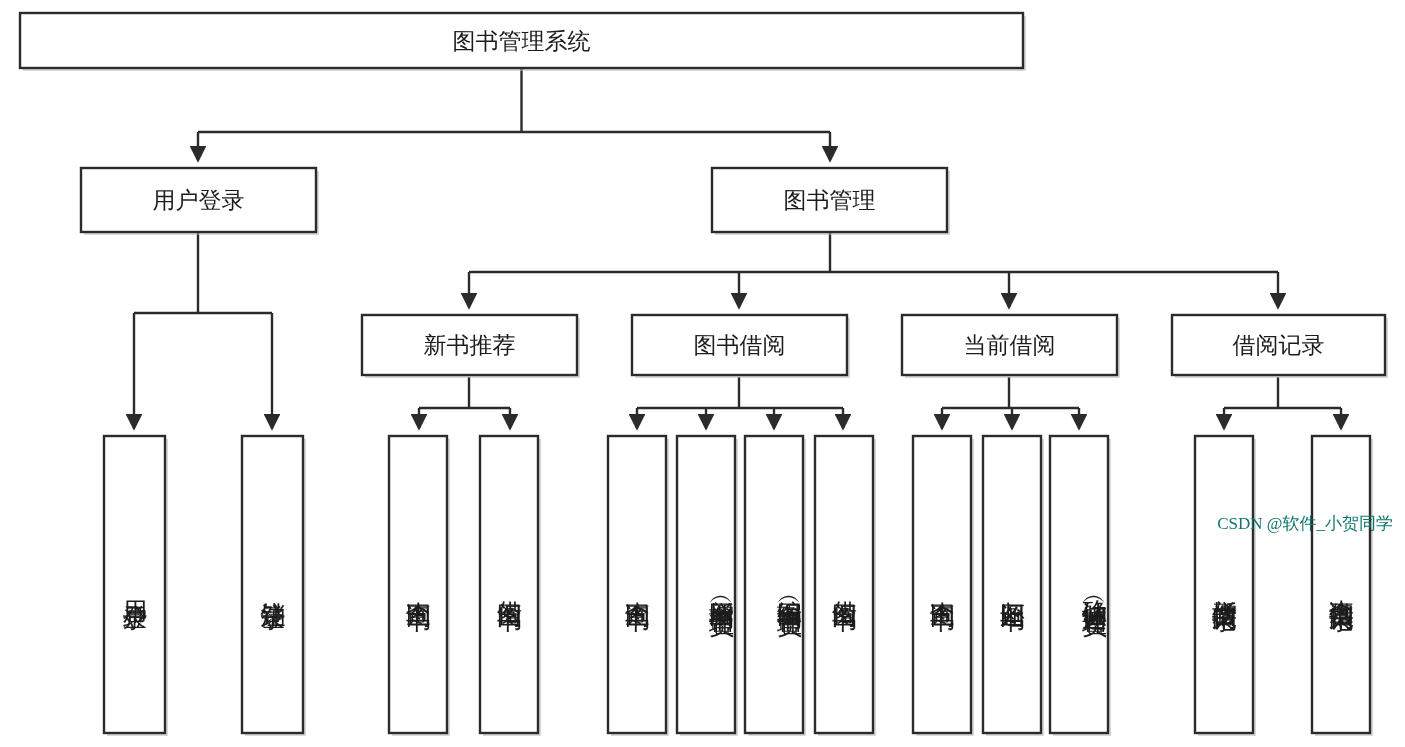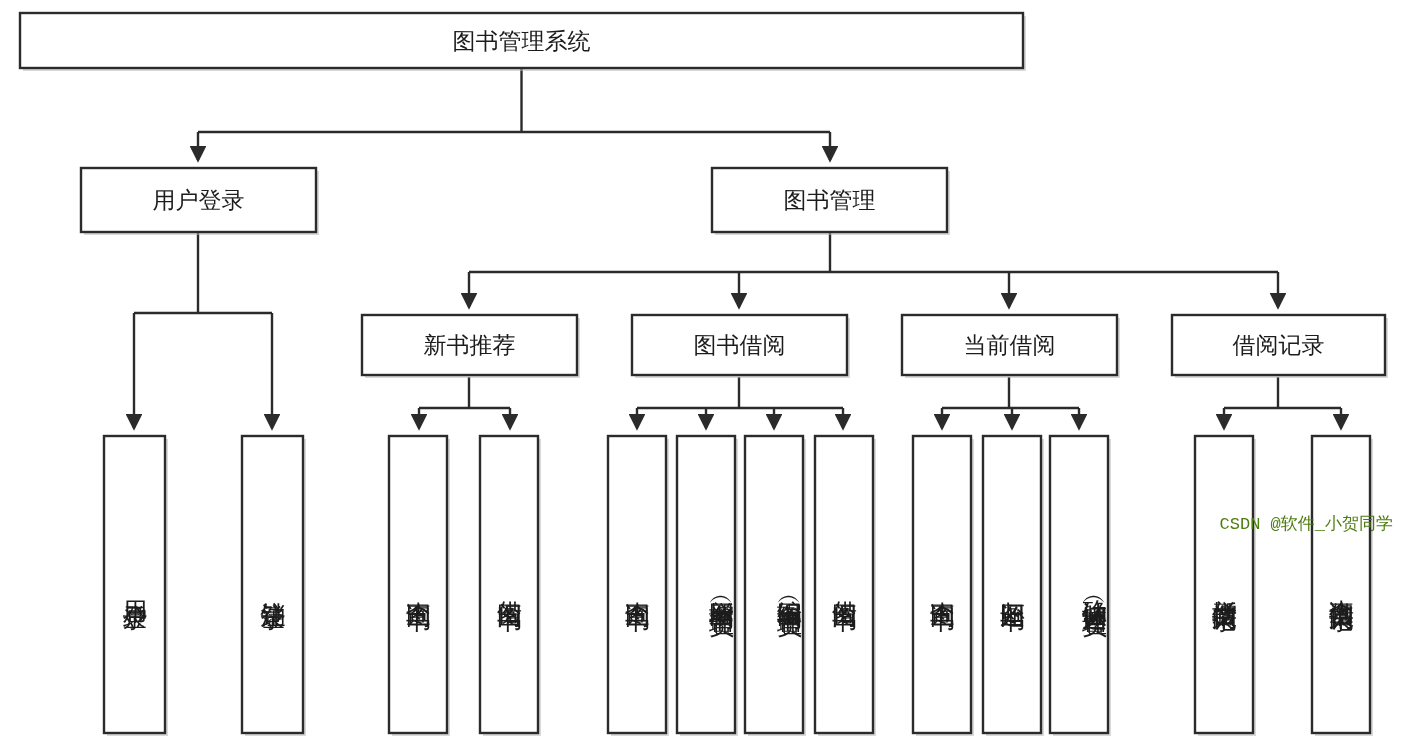--- a/index.html
+++ b/index.html
@@ -68,23 +68,23 @@
     align-items: center;
     justify-content: center;
     white-space: nowrap;
     pointer-events: none;
     user-select: none;
   }
   .watermark {
     position: absolute;
     right: 12px;
     bottom: 6px;
-    font-family: Liberation Mono, monospace;
+    font-family: Liberation Serif, serif;
     font-size: 17px;
-    color: #4d7c0f;
+    color: #0f766e;
     white-space: nowrap;
     user-select: none;
   }
 </style>
 </head>
 <body>
 
 <div id="diagram-root">
 
   <svg id="tree-svg" viewBox="0 0 1405 747">

